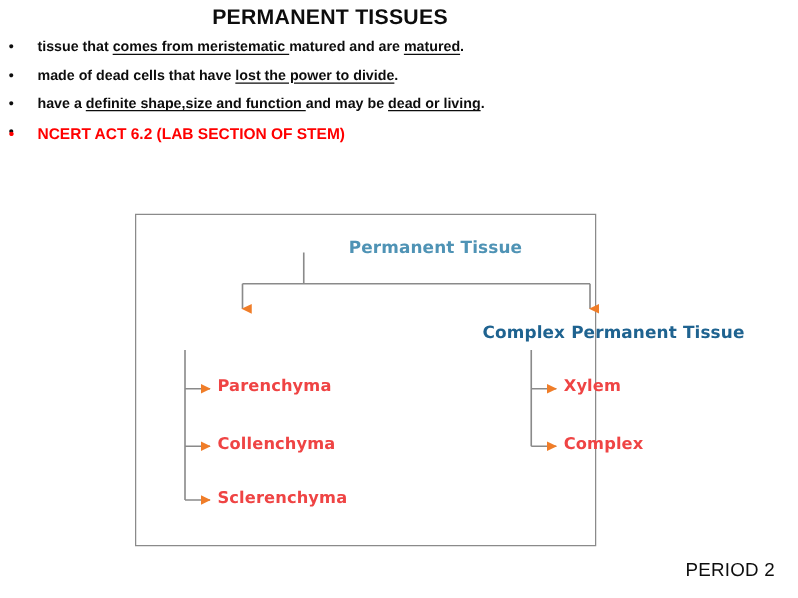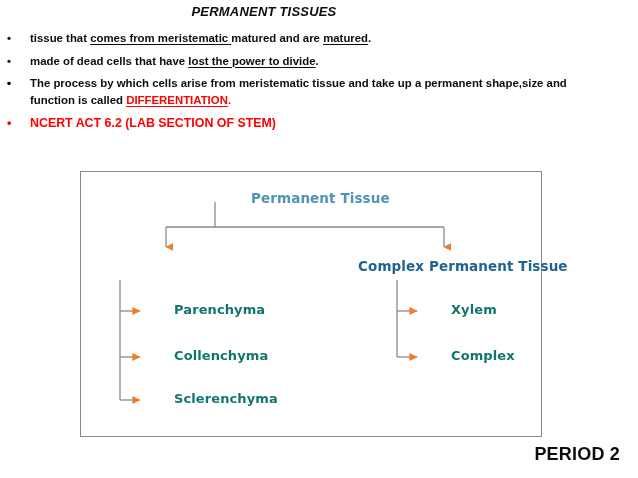--- a/index.html
+++ b/index.html
@@ -16,25 +16,24 @@
     color: #000000;
   }
 
   
   #slide-title {
     position: absolute;
     top: 4px;
     left: 0;
     width: 528px;
     text-align: center;
-    font-size: 13px;
+    font-size: 17px;
     font-weight: bold;
     letter-spacing: 0.2px;
     color: #0d0d0d;
-    font-style: italic;
   }
 
   
   #bullet-list {
     position: absolute;
     top: 30px;
     left: 0;
     width: 620px;
   }
   .bullet-row {
@@ -66,23 +65,23 @@
   .red-u {
     color: #ff0000;
     text-decoration: underline;
     text-underline-offset: 1.5px;
   }
   .red-plain { color: #ff0000; text-decoration: none; }
 
   
   #diagram-box {
     position: absolute;
-    left: 80px;
+    left: 108px;
     top: 171px;
-    width: 462px;
+    width: 369px;
     height: 266px;
     border: 1.4px solid #8a8a8a;
     background: #ffffff;
     box-sizing: border-box;
   }
   #diagram-svg {
     position: absolute;
     left: 0;
     top: 0;
   }
@@ -99,32 +98,31 @@
     color: #4f93b5;
     letter-spacing: 0.1px;
   }
   .node-branch {
     font-size: 13.5px;
     color: #1f6390;
     letter-spacing: 0.1px;
   }
   .node-leaf {
     font-size: 13px;
-    color: #0f766e;
+    color: #ef4444;
     letter-spacing: 0.1px;
-    margin-left: 28px;
   }
 
   
   #period-footer {
     position: absolute;
     right: 18px;
     bottom: 13px;
-    font-size: 18px;
-    font-weight: bold;
+    font-size: 15px;
+    font-weight: normal;
     color: #0d0d0d;
     letter-spacing: 0.2px;
   }
 </style>
 </head>
 <body>
 
 <div id="slide-title">PERMANENT TISSUES</div>
 
 <div id="bullet-list">
@@ -134,25 +132,25 @@
     <span><span>tissue that </span><span class="u">comes from meristematic </span><span>matured and are </span><span class="u">matured</span><span>.</span></span>
   </div>
 
   <div class="bullet-row">
     <span class="dot">•</span>
     <span><span>made of dead cells that have </span><span class="u">lost the power to divide</span><span>.</span></span>
   </div>
 
   <div class="bullet-row">
     <span class="dot">•</span>
+    <span><span>have a </span><span class="u">definite shape,size and function </span><span>and may be </span><span class="u">dead or living</span><span>.</span></span>
   </div>
 
   <div class="bullet-row" style="padding-right:34px;">
     <span class="dot">•</span>
-    <span><span>The process by which cells  arise from meristematic tissue and  take up a permanent shape,size and function is called </span><span class="red-u">DIFFERENTIATION</span><span class="red-plain">.</span></span>
   </div>
 
   <div class="bullet-row red">
     <span class="dot">•</span>
     <span>NCERT ACT 6.2 (LAB SECTION OF STEM)</span>
   </div>
 
 </div>
 
 <div id="diagram-box">

